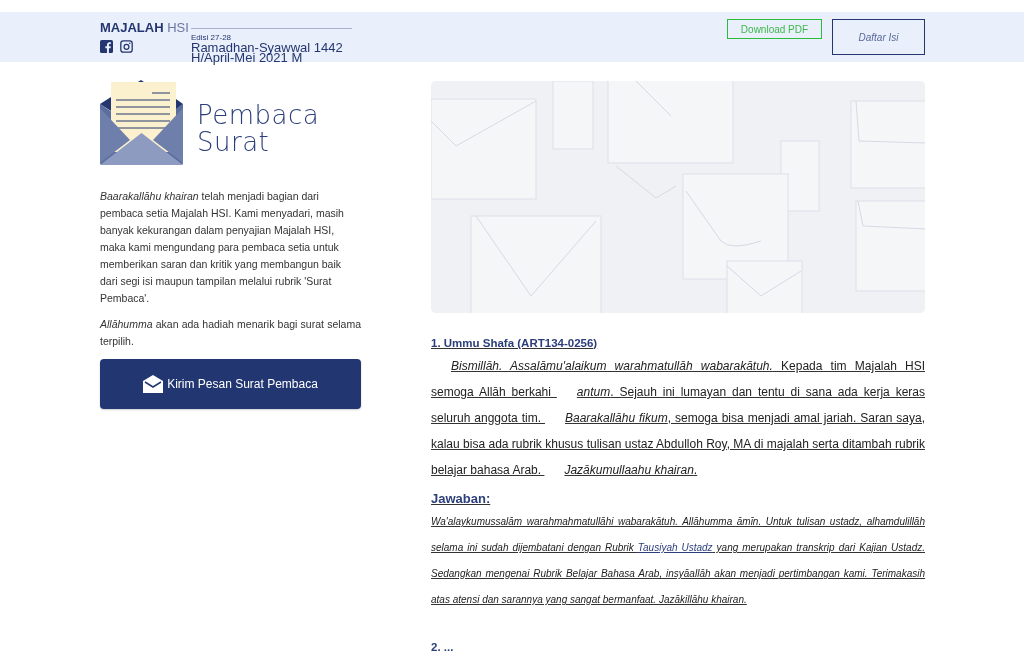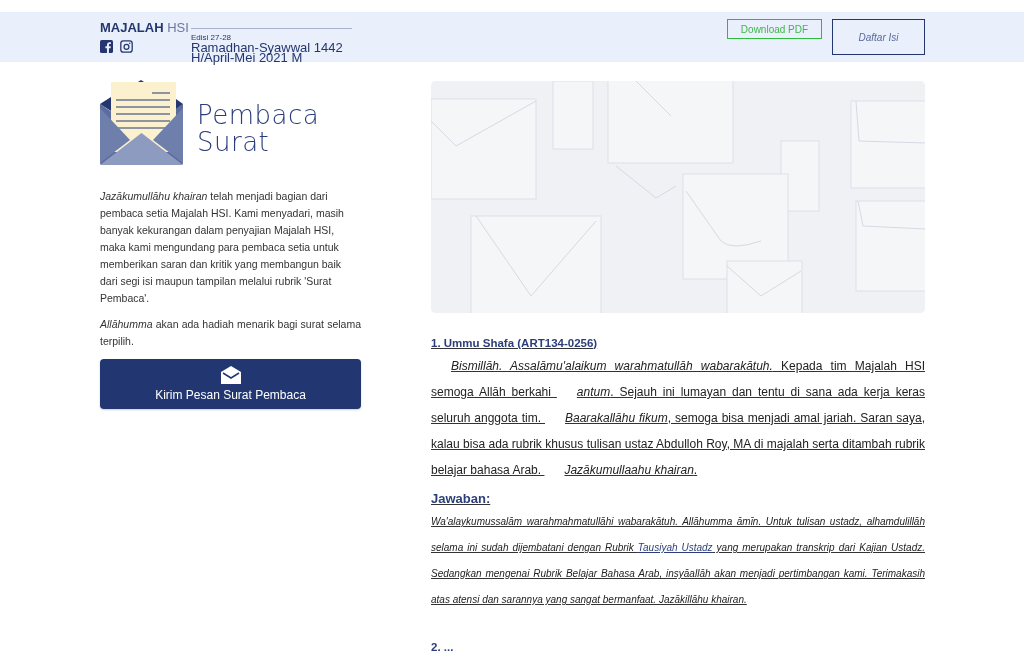--- a/index.html
+++ b/index.html
@@ -24,21 +24,21 @@
   .left { position: absolute; left: 100px; top: 80px; width: 261px; }
   .hero { position: relative; height: 86px; }
   .env { position: absolute; left: 0; top: 0; width: 83px; height: 85px; }
   .page-title { position: absolute; left: 97px; top: 22px; font-family: "DejaVu Sans", sans-serif; font-weight: 300; font-size: 26px; line-height: 27px; color: #2b3e7a; letter-spacing: 0.5px; }
 
   .intro { margin-top: 22px; font-family: "Liberation Sans", sans-serif; font-size: 10.5px; line-height: 17px; color: #333; }
   .intro p { margin-bottom: 9px; }
   .intro p.just { text-align: justify; }
   .intro em { font-style: italic; }
 
-  .btn-send { margin-top: 5px; width: 261px; height: 50px; background: #223771; border-radius: 4px; color: #fff; display:flex; align-items:center; justify-content:center; gap: 4px; font-family: "Liberation Sans", sans-serif; font-size: 12px; cursor: pointer; box-shadow: 0 1px 2px rgba(0,0,0,0.2); flex-direction: column; }
+  .btn-send { margin-top: 5px; width: 261px; height: 50px; background: #223771; border-radius: 4px; color: #fff; display:flex; align-items:center; justify-content:center; gap: 4px; font-family: "Liberation Sans", sans-serif; font-size: 12px; cursor: pointer; box-shadow: 0 1px 2px rgba(0,0,0,0.2); }
   .btn-send svg { width: 20px; height: 18px; }
 
   .right { position: absolute; left: 431px; top: 81px; width: 494px; }
   .banner { width: 494px; height: 232px; border-radius: 5px; overflow: hidden; background: #f1f2f5; position: relative; }
   .letter-block { margin-top: 20px; text-decoration: underline; }
   .letter-title { font-family: "Liberation Sans", sans-serif; font-weight: 700; font-size: 11.5px; color: #2b3e7a; line-height: 20px; }
   .letter-body { font-family: "Liberation Sans", sans-serif; font-size: 12px; line-height: 26px; color: #222; text-align: justify; text-align-last: left; }
   .letter-body em { font-style: italic; margin-left: 20px; }
   .answer-label { margin-top: 6px; font-family: "Liberation Sans", sans-serif; font-weight: 700; font-size: 13px; color: #2b3e7a; line-height: 20px; }
   .answer-body { font-family: "Liberation Sans", sans-serif; font-style: italic; font-size: 10px; line-height: 26px; color: #222; text-align: justify; text-align-last: left; }
@@ -98,21 +98,21 @@
         <path d="M83 24 L76 19 L76 29 Z" fill="#24366f"></path>
       </svg>
     </span>
     <div class="page-title">
       <div>Pembaca</div>
       <div>Surat</div>
     </div>
   </div>
 
   <div class="intro">
-    <p><em>Jazākumullāhu khairan</em><span> telah menjadi bagian dari pembaca setia Majalah HSI. Kami menyadari, masih banyak kekurangan dalam penyajian Majalah HSI, maka kami mengundang para pembaca setia untuk memberikan saran dan kritik yang membangun baik dari segi isi maupun tampilan melalui rubrik 'Surat Pembaca'.</span></p>
+    <p><em>Baarakallāhu khairan</em><span> telah menjadi bagian dari pembaca setia Majalah HSI. Kami menyadari, masih banyak kekurangan dalam penyajian Majalah HSI, maka kami mengundang para pembaca setia untuk memberikan saran dan kritik yang membangun baik dari segi isi maupun tampilan melalui rubrik 'Surat Pembaca'.</span></p>
     <p class="just"><em>Allāhumma</em><span> akan ada hadiah menarik bagi surat selama terpilih.</span></p>
   </div>
 
   <div class="btn-send">
     <svg viewBox="0 0 20 18">
       <path d="M10 0 L20 6 L20 18 L0 18 L0 6 Z" fill="#ffffff"></path>
       <path d="M2 7 L10 12 L18 7" fill="none" stroke="#223771" stroke-width="1.5"></path>
     </svg>
     <span>Kirim Pesan Surat Pembaca</span>
   </div>

